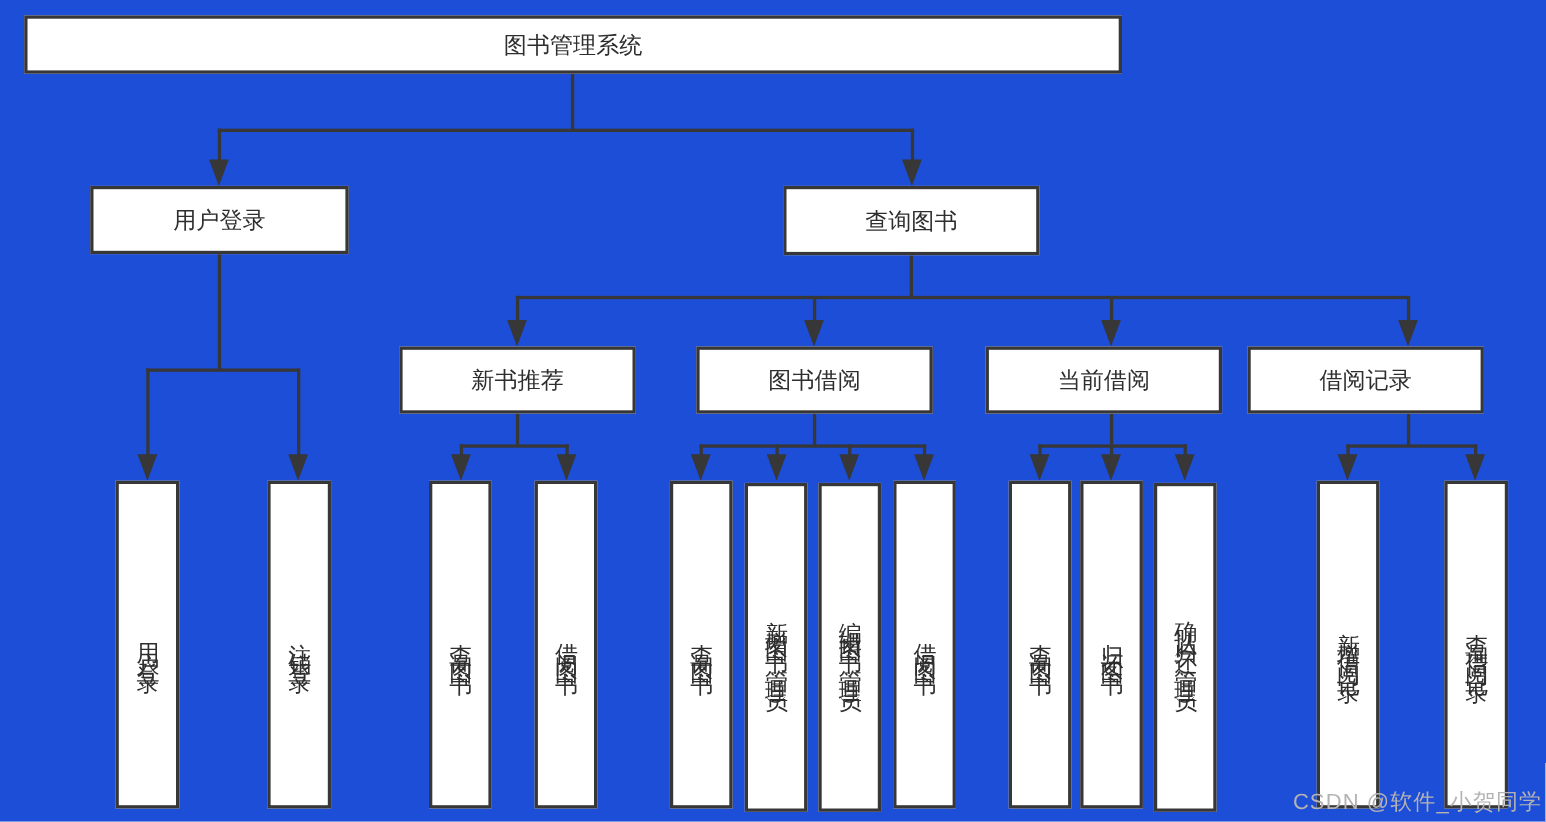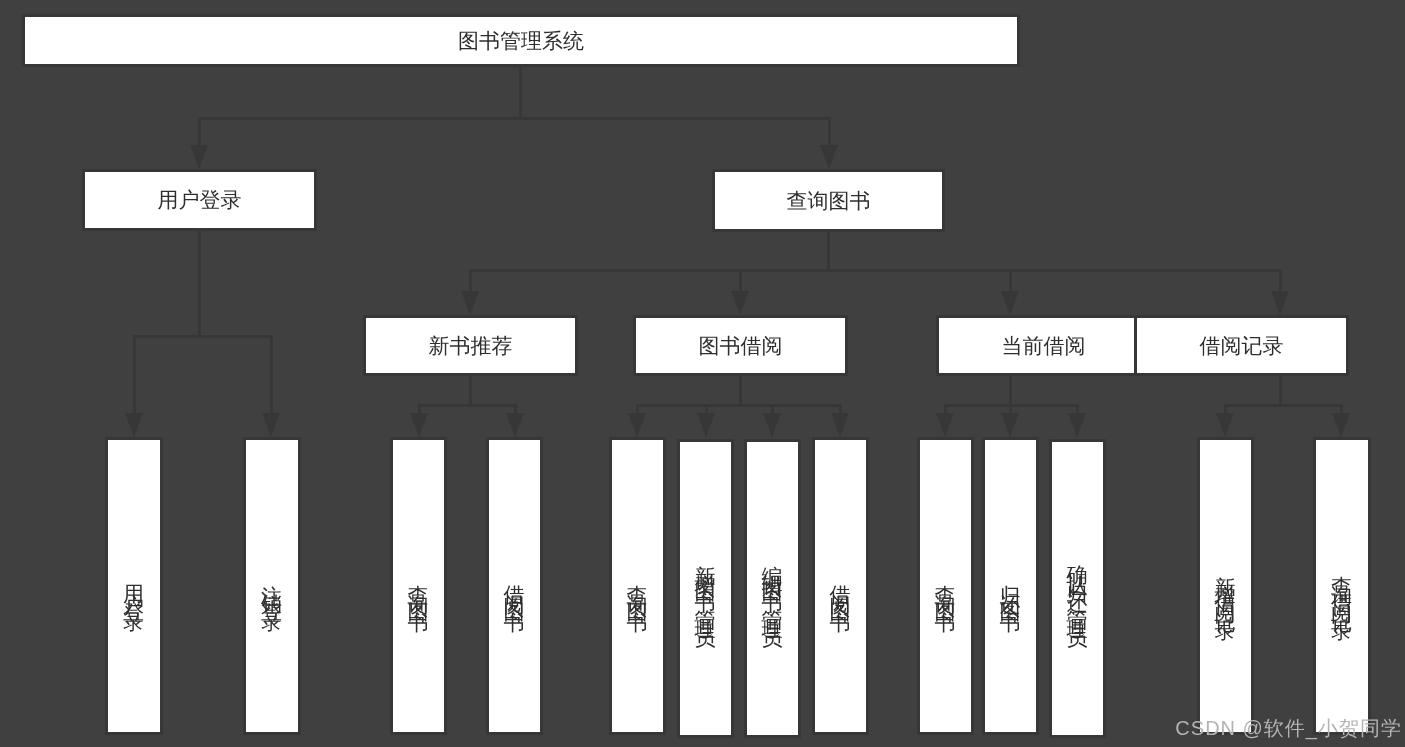--- a/index.html
+++ b/index.html
@@ -5,21 +5,21 @@
   html, body {
     margin: 0;
     padding: 0;
     background: #ffffff;
     font-family: "Liberation Sans", "DejaVu Sans", sans-serif;
   }
   #canvas {
     position: relative;
     width: 1405px;
     height: 747px;
-    background: #404040;
+    background: #1d4ed8;
     overflow: hidden;
   }
   .box {
     position: absolute;
     box-sizing: border-box;
     border: 3px solid #373737;
     background: #ffffff;
     display: flex;
     align-items: center;
     justify-content: center;
@@ -106,21 +106,21 @@
   <div class="arrow" style="left:1001px;top:291px"></div>
   <div class="vline" style="left:1279px;top:269px;height:25px"></div>
   <div class="arrow" style="left:1271px;top:291px"></div>
 
   <div class="box" style="left:363px;top:315px;width:215px;height:61px">
     <span>新书推荐</span>
   </div>
   <div class="box" style="left:633px;top:315px;width:215px;height:61px">
     <span>图书借阅</span>
   </div>
-  <div class="box" style="left:936px;top:315px;width:215px;height:61px">
+  <div class="box" style="left:896px;top:315px;width:215px;height:61px">
     <span>当前借阅</span>
   </div>
   <div class="box" style="left:1134px;top:315px;width:215px;height:61px">
     <span>借阅记录</span>
   </div>
 
   <div class="vline" style="left:469px;top:376px;height:30px"></div>
   <div class="hline" style="left:418px;top:404px;width:99px"></div>
   <div class="vline" style="left:418px;top:404px;height:14px"></div>
   <div class="arrow" style="left:410px;top:413px"></div>

